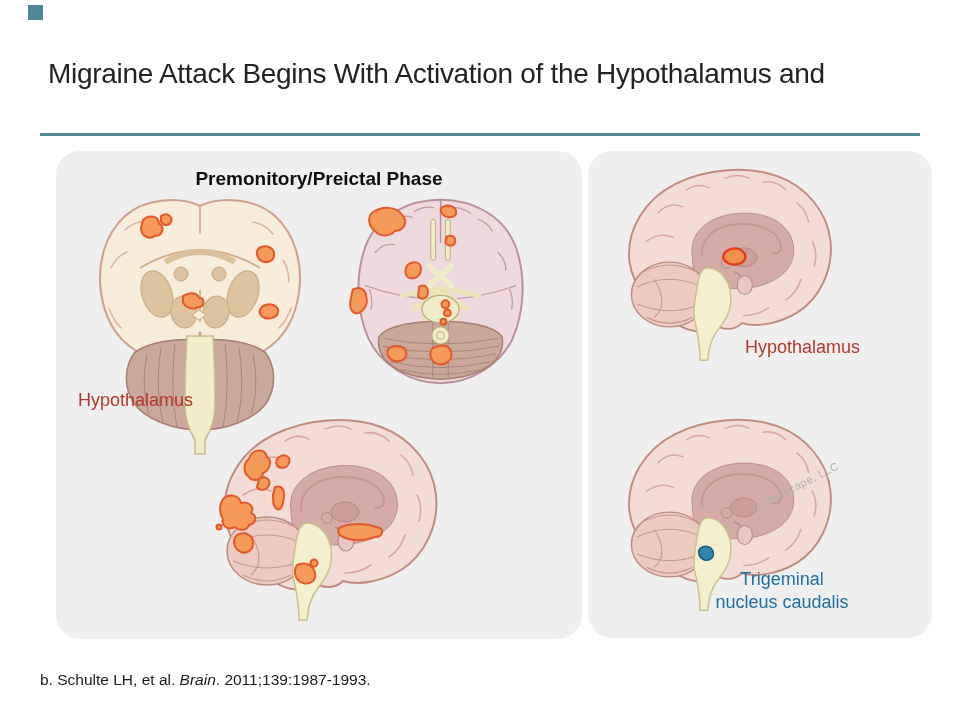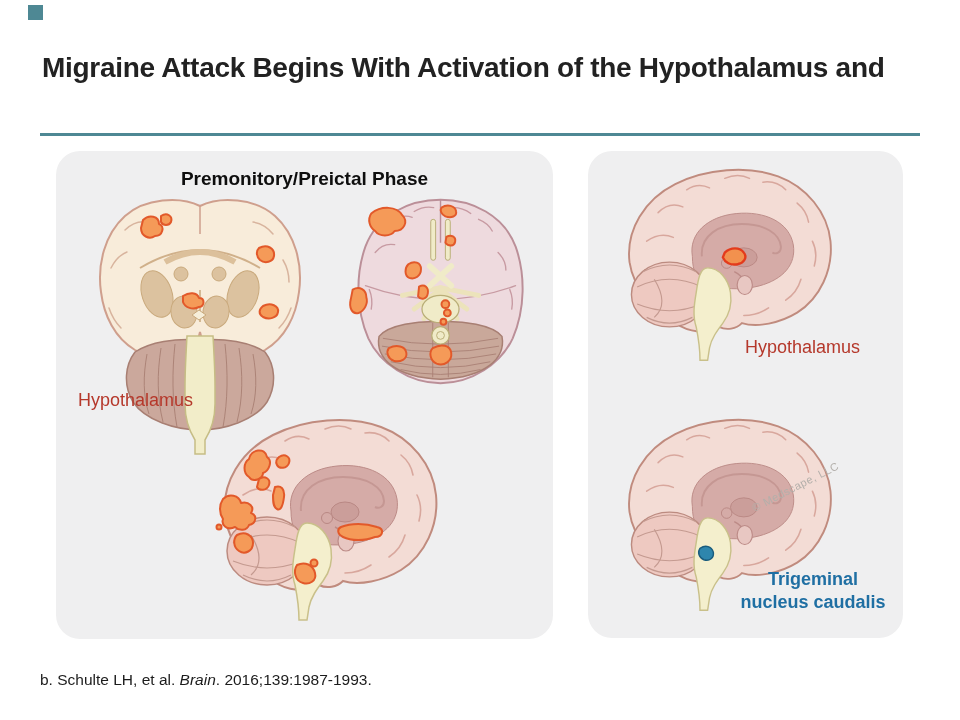--- a/index.html
+++ b/index.html
@@ -7,52 +7,52 @@
     position:relative;width:960px;height:720px;background:#ffffff;
     font-family:"Liberation Sans",sans-serif;overflow:hidden;margin:0 auto;
   }
   .corner-square{position:absolute;left:28px;top:5px;width:15px;height:15px;
     background:var(--accent-teal,#2d7c88);}
   .title{position:absolute;left:40px;top:49px;width:890px;color:#222;
     font-size:28px;line-height:33px;letter-spacing:-0.3px;font-weight:400;}
   .title span{display:block;}
   .title-rule{position:absolute;left:40px;top:133px;width:880px;height:3px;
     background:var(--accent-teal,#4e8894);}
-  .panel{position:absolute;background:var(--panel-bg,#efeff0);border-radius:24px;}
+  .panel{position:absolute;background:var(--panel-bg,#efeff0);border-radius:24px;padding-left:29px;}
   .panel-left{left:56px;top:151px;width:497px;height:488px;}
   .panel-right{left:588px;top:151px;width:315px;height:487px;}
   .panel-heading{position:absolute;left:0;top:17px;width:100%;text-align:center;
     font-size:19px;font-weight:600;color:#0e0e0e;}
   .fig{position:absolute;}
   .fig-coronal{left:29px;top:39px;}
   .fig-axial{left:279px;top:41px;}
   .fig-sag-left{left:139px;top:264px;}
   .fig-sag-rt{left:12px;top:14px;}
   .fig-sag-rb{left:12px;top:264px;}
   .label-red{position:absolute;font-size:18px;font-weight:400;
     color:var(--label-red,#b5382b);}
   .hypo-left{left:22px;top:239px;}
   .hypo-right{left:157px;top:186px;}
-  .label-blue{position:absolute;left:127px;top:417px;width:196px;text-align:center;
-    font-size:18px;font-weight:700;line-height:23px;white-space:pre-line;
+  .label-blue{position:absolute;left:96px;top:417px;width:196px;text-align:center;
+    font-size:18px;font-weight:400;line-height:23px;white-space:pre-line;
     color:var(--label-blue,#1f6fa3);}
   .watermark{position:absolute;left:162px;top:352px;font-size:11px;
     color:#b3afaa;letter-spacing:0.5px;transform:rotate(-27deg);
     transform-origin:left top;white-space:nowrap;}
   .references{position:absolute;left:40px;top:669px;font-size:15.5px;
     line-height:22px;color:#1c1c1c;}
 </style>
 </head>
 <body>
 
 <div class="slide">
 
   <div class="corner-square"></div>
 
-  <h1 class="title" style="margin:2px;font-weight:700;">
+  <h1 class="title" style="margin:8px;font-weight:400;">
     <span>Migraine Attack Begins With Activation of the Hypothalamus and</span>
   </h1>
   <div class="title-rule"></div>
 
   <svg width="0" height="0" style="position:absolute">
     <defs>
       <g id="sagbase">
         <path d="M 30,102 C 26,68 46,36 78,20 C 110,4 154,0 186,12 C 216,23 238,50 241,80 C 244,110 230,140 206,155 C 188,166 164,171 148,166 C 142,172 132,174 124,170 C 112,178 92,176 78,166 C 56,152 34,130 30,102 Z" fill="#f3dcd5" stroke="#c08b7e" stroke-width="2"></path>
         <g fill="none" stroke="#d8a79d" stroke-width="1.6" stroke-linecap="round">
           <path d="M 60,50 q 12,-12 26,-6"></path>
@@ -216,16 +216,16 @@
     <svg class="fig fig-sag-rb" width="240" height="200" viewBox="0 0 250 210">
       <use href="#sagbase"></use>
       <path d="M 104,140 C 110,136 116,138 118,144 C 119,150 114,154 108,152 C 103,150 101,144 104,140 Z" fill="#2e86ad" stroke="#1a5c7d" stroke-width="1.5" stroke-linejoin="round"></path>
     </svg>
     <div class="label-blue">Trigeminal
 nucleus caudalis</div>
     <div class="watermark">© Medscape, LLC</div>
   </div>
 
   <div class="references">
-    <div class="ref-line"><span>b. Schulte LH, et al. </span><i>Brain</i><span>. 2016;139:1987-1993.</span></div>
+    <div class="ref-line"><span>b. Schulte LH, et al. </span><i>Brain</i><span>. 2011;139:1987-1993.</span></div>
   </div>
 
 </div>
 
 </body></html>

